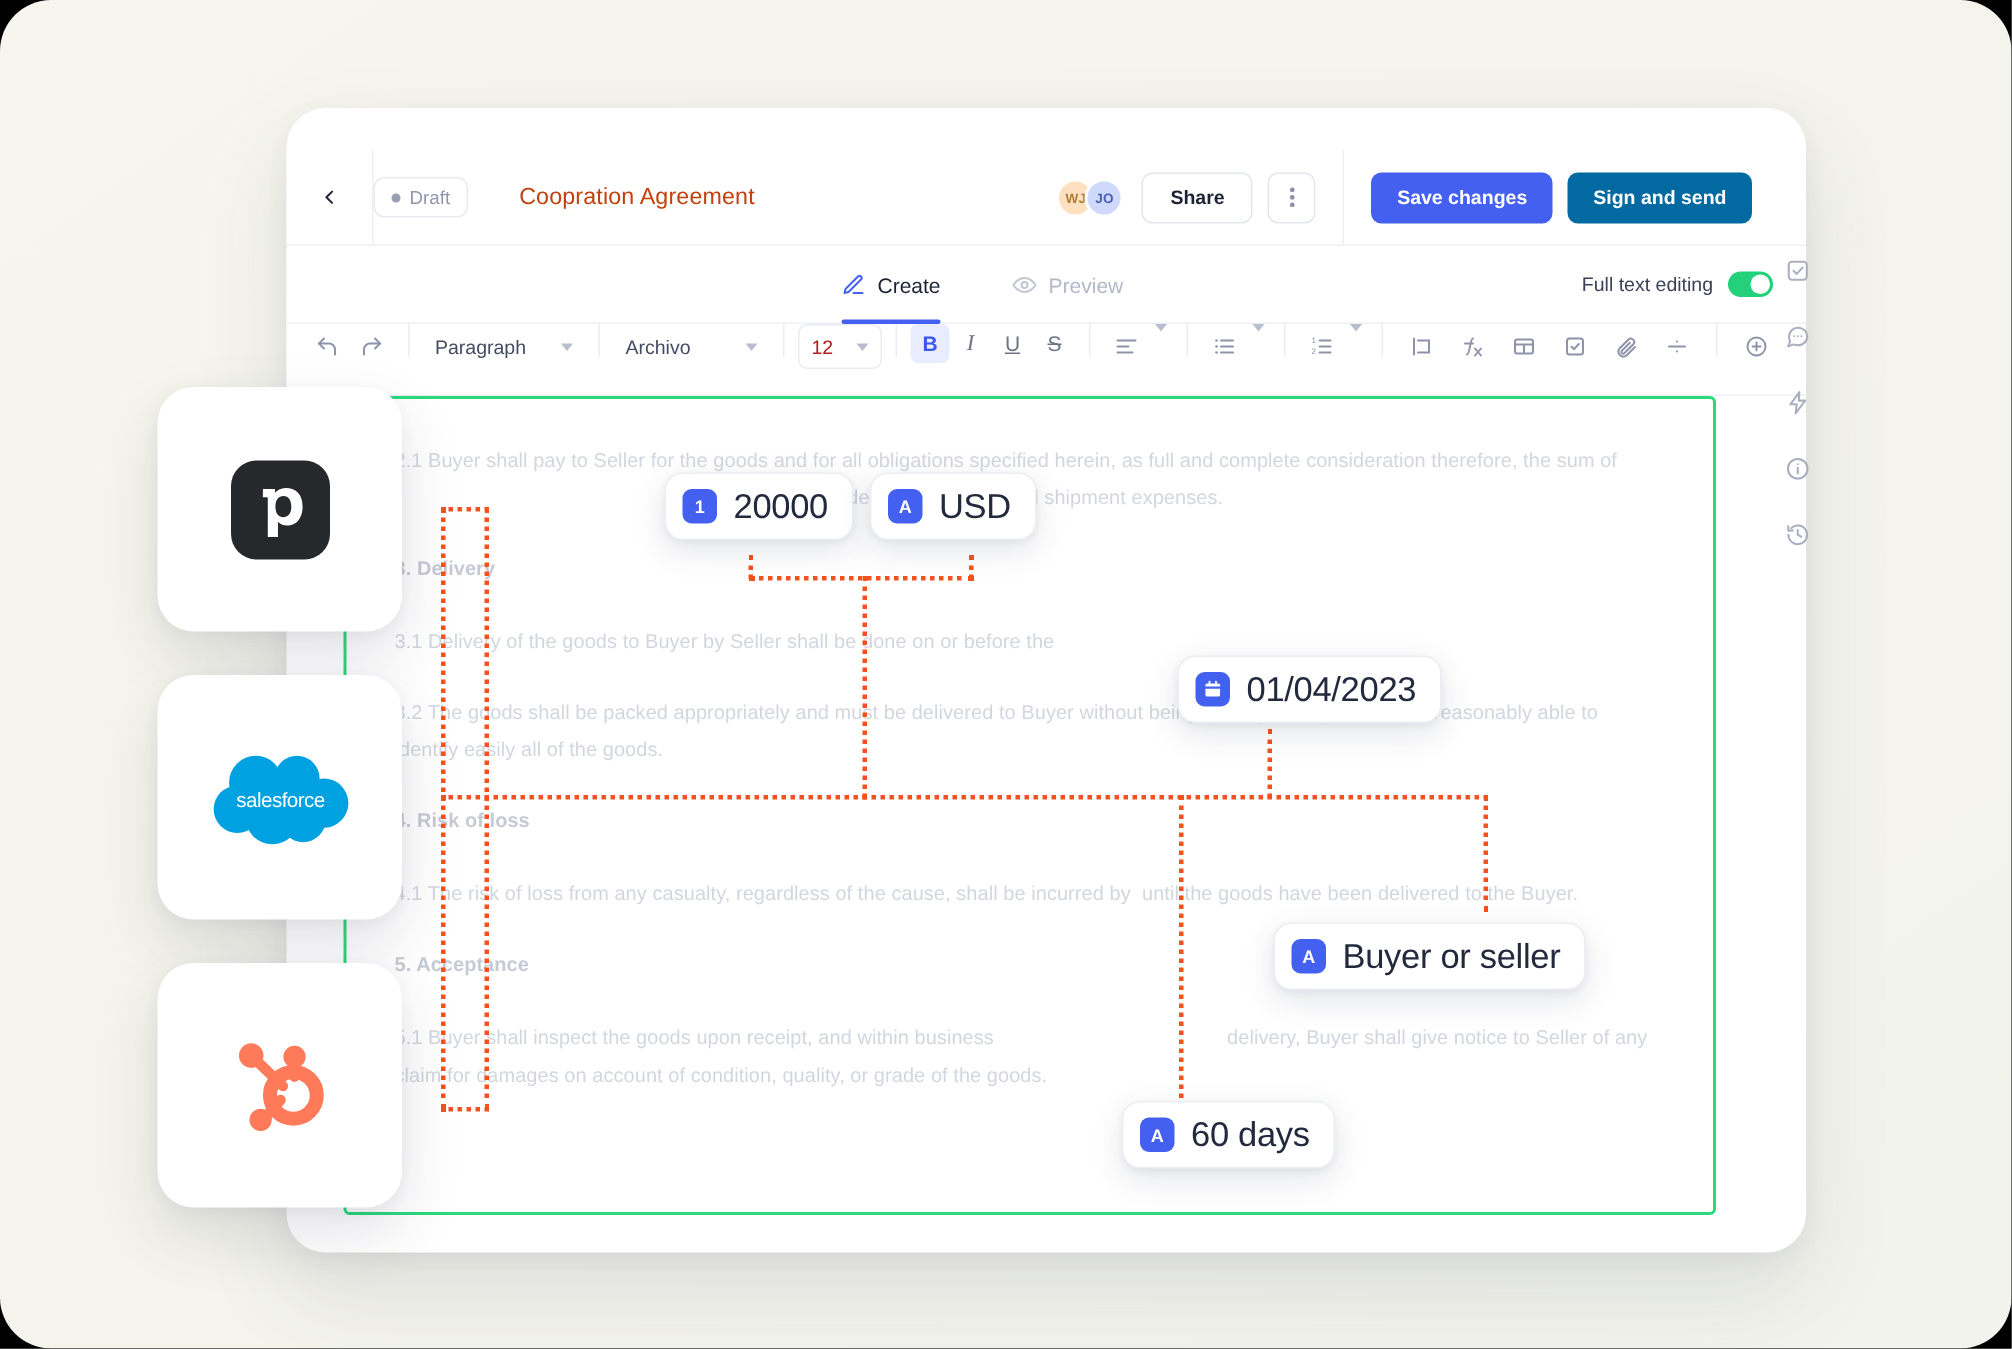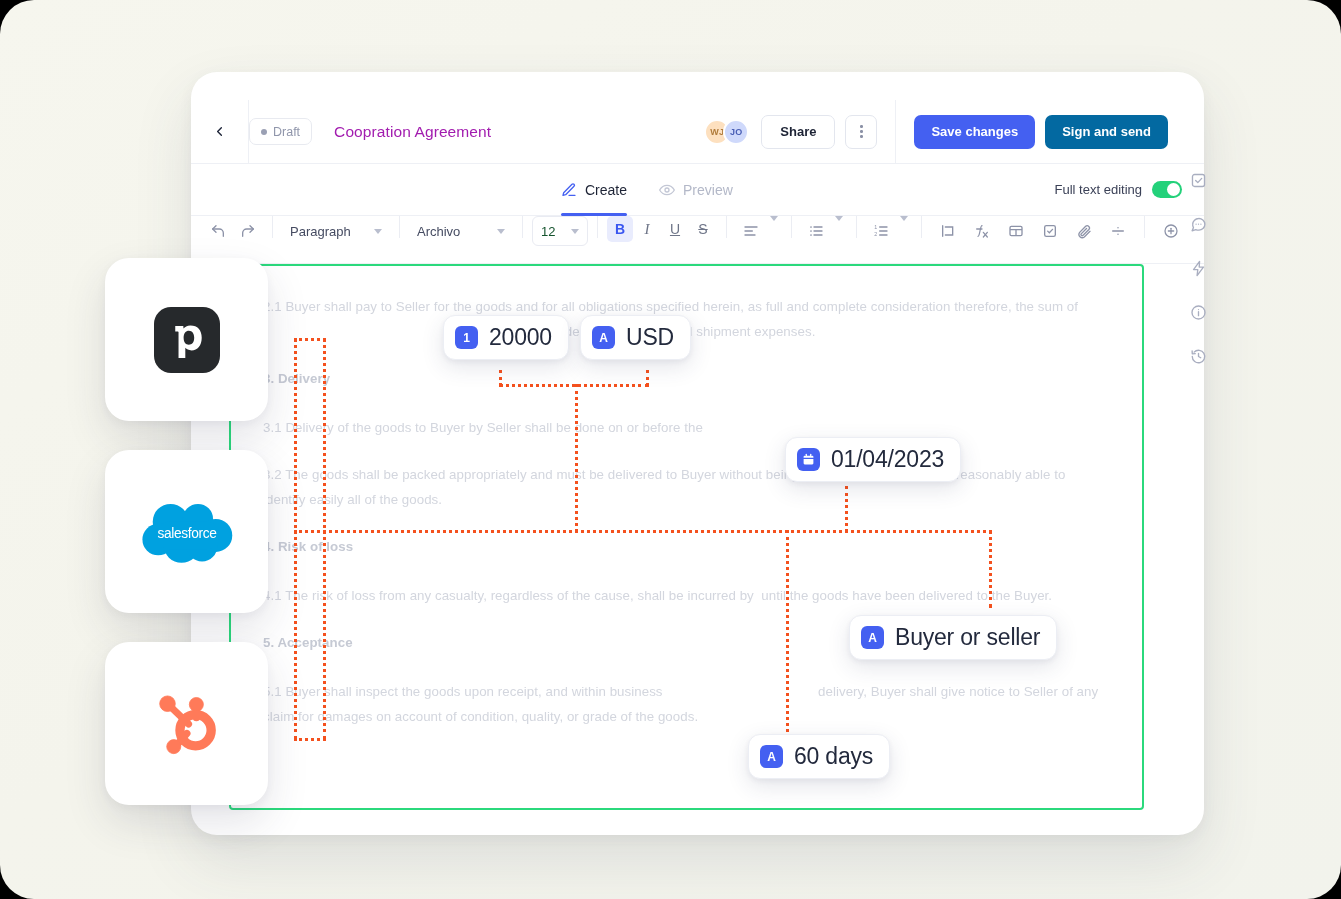--- a/index.html
+++ b/index.html
@@ -44,22 +44,22 @@
   }
   .hdr-back svg { width: 15px; height: 15px; }
   .draft-badge {
     display: inline-flex; align-items: center; gap: 6px;
     height: 27px; padding: 0 11px;
     border: 1px solid #e8eaf0; border-radius: 7px;
     font-size: 12.5px; color: #9096ab; background: #fff;
   }
   .draft-dot { width: 6px; height: 6px; border-radius: 50%; background: #9aa0b4; }
   .doc-title {
-    margin-left: 22px;
-    font-size: 15.5px; color: #a21caf; font-weight: 500;
+    margin-left: 34px;
+    font-size: 15.5px; color: #c2410c; font-weight: 500;
     letter-spacing: .1px; white-space: nowrap;
   }
   .hdr-right {
     margin-left: auto; display: flex; align-items: center; gap: 10px;
     padding-right: 4px;
   }
   .avatars { display: flex; align-items: center; margin-right: 2px; }
   .avatar {
     width: 26px; height: 26px; border-radius: 50%;
     display: flex; align-items: center; justify-content: center;
@@ -83,21 +83,21 @@
   .btn-save { padding: 0 17px; background: #4460f1; color: #fff; }
   .btn-sign { padding: 0 17px; background: #0369a1; color: #fff; margin-right: 0; }
 
   
   .tabrow {
     position: absolute; left: 0; top: 92px;
     width: 1013px; height: 52px;
     background: #fff; border-bottom: 1px solid #eef0f5;
     display: flex; align-items: center;
   }
-  .tabs { display: flex; gap: 32px; margin-left: 370px; align-items: stretch; height: 52px; }
+  .tabs { display: flex; gap: 48px; margin-left: 370px; align-items: stretch; height: 52px; }
   .tab {
     display: flex; align-items: center; gap: 8px;
     font-size: 14px; cursor: pointer; position: relative;
   }
   .tab.active { color: #1d2335; font-weight: 500; }
   .tab.inactive { color: #b3b8c8; }
   .tab.active::after {
     content: ""; position: absolute; left: 0; right: 0; bottom: 0;
     height: 2.5px; background: #4460f1; border-radius: 2px;
   }
@@ -124,21 +124,21 @@
     display: flex; align-items: flex-start; gap: 0; padding-left: 12px;
   }
   .tb { display: flex; align-items: center; justify-content: center; cursor: pointer; }
   .tb-icon { width: 30px; height: 30px; color: #8d93a8; }
   .tb-icon svg { width: 16px; height: 16px; display: block; }
   .tb-div { width: 1px; height: 22px; background: #ebedf3; margin: 0 9px; }
   .tb-select {
     height: 30px; display: flex; align-items: center; gap: 8px;
     padding: 0 8px; font-size: 13px; color: #454b61; cursor: pointer;
   }
-  .tb-select.boxed { border: 1px solid #e9ebf2; border-radius: 6px; color: #14532d; }
+  .tb-select.boxed { border: 1px solid #e9ebf2; border-radius: 6px; color: #b91c1c; }
   .caret { width: 0; height: 0; border-left: 4px solid transparent; border-right: 4px solid transparent; border-top: 5px solid #b9bece; }
   .tb-b {
     width: 26px; height: 26px; border-radius: 5px; background: #e9ecfd;
     color: #3a56f0; font-weight: 700; font-size: 14px;
     display: flex; align-items: center; justify-content: center; cursor: pointer;
   }
   .tb-txt {
     width: 28px; height: 26px; color: #6d7487; font-size: 14px;
     display: flex; align-items: center; justify-content: center; cursor: pointer;
   }

